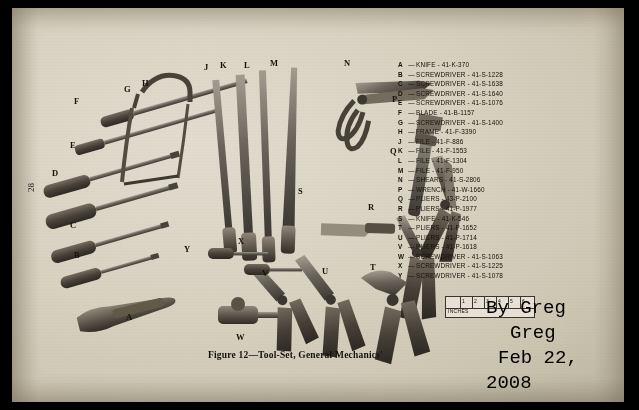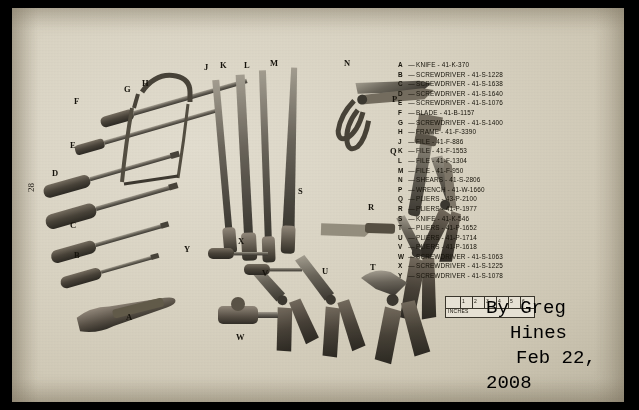--- a/index.html
+++ b/index.html
@@ -95,21 +95,21 @@
   
   .credit{
     position:absolute;right:22px;top:288px;width:116px;
     text-align:left;color:#000;
     font-family:Liberation Mono, monospace;
     font-size:19px;line-height:25px;font-weight:400;
   }
   .credit div{display:block;}
   .credit .c-name{margin-left:0px;}
   .credit .c-line2{margin-left:24px;}
-  .credit .c-line3{margin-left:30px;}
+  .credit .c-line3{margin-left:12px;}
   .credit .c-line4{}
 
   
   .tools{position:absolute;left:0;top:0;width:612px;height:394px;}
   .lbl{font-family:"Liberation Serif",serif;font-size:8.5px;font-weight:bold;fill:#16130c;}
 </style>
 </head>
 <body>
 
 <div class="page">
@@ -326,20 +326,21 @@
       <span class="legend-row"><span class="legend-key">R</span><span class="legend-dash">—</span><span>PLIERS - 41-P-1977</span></span>
       <span class="legend-row"><span class="legend-key">S</span><span class="legend-dash">—</span><span>KNIFE - 41-K-546</span></span>
       <span class="legend-row"><span class="legend-key">T</span><span class="legend-dash">—</span><span>PLIERS - 41-P-1652</span></span>
       <span class="legend-row"><span class="legend-key">U</span><span class="legend-dash">—</span><span>PLIERS - 41-P-1714</span></span>
       <span class="legend-row"><span class="legend-key">V</span><span class="legend-dash">—</span><span>PLIERS - 41-P-1618</span></span>
       <span class="legend-row"><span class="legend-key">W</span><span class="legend-dash">—</span><span>SCREWDRIVER - 41-S-1063</span></span>
       <span class="legend-row"><span class="legend-key">X</span><span class="legend-dash">—</span><span>SCREWDRIVER - 41-S-1225</span></span>
       <span class="legend-row"><span class="legend-key">Y</span><span class="legend-dash">—</span><span>SCREWDRIVER - 41-S-1078</span></span>
     </div>
 
+    <div class="caption">Figure 12—Tool-Set, General Mechanics'</div>
 
     <div class="ruler">
       <div class="ticks">
         <div class="tk" style="left:14px"></div>
         <div class="tk" style="left:26px"></div>
         <div class="tk" style="left:38px"></div>
         <div class="tk" style="left:50px"></div>
         <div class="tk" style="left:62px"></div>
         <div class="tk" style="left:74px"></div>
         <div class="num" style="left:16px">1</div>
@@ -347,19 +348,19 @@
         <div class="num" style="left:40px">3</div>
         <div class="num" style="left:52px">4</div>
         <div class="num" style="left:64px">5</div>
         <div class="num" style="left:76px">6</div>
       </div>
       <div class="label">INCHES</div>
     </div>
 
     <div class="credit">
       <div class="c-name">By Greg</div>
-      <div class="c-line2">Hines</div>
+      <div class="c-line2">Greg</div>
       <div class="c-line3">Feb 22,</div>
       <div class="c-line4">2008</div>
     </div>
 
   </div>
 </div>
 
 </body></html>

